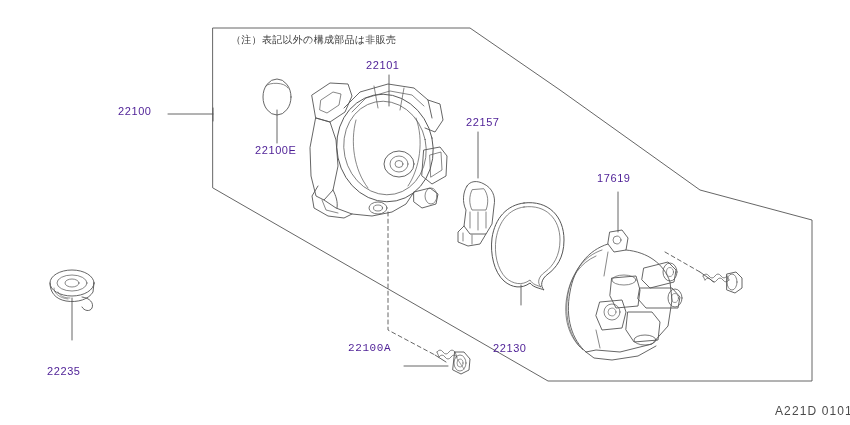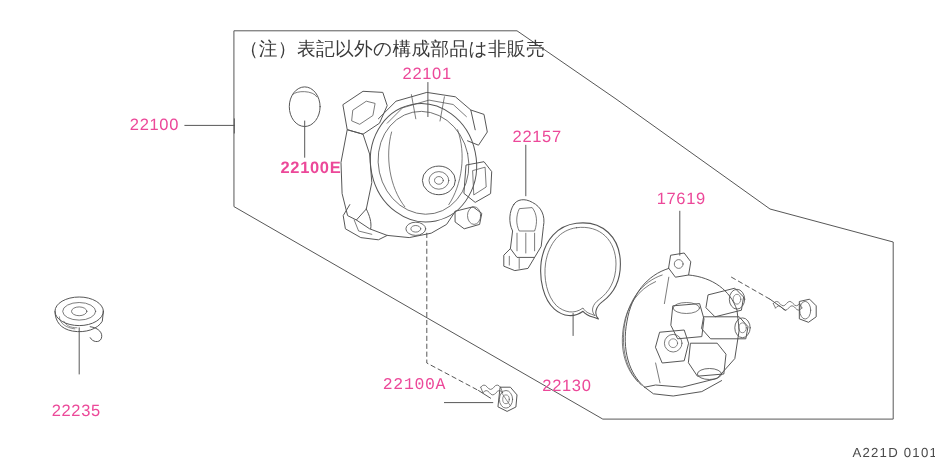--- a/index.html
+++ b/index.html
@@ -20,32 +20,33 @@
   #canvas {
     position: absolute;
     left: 0;
     top: 0;
     width: 850px;
     height: 425px;
   }
   .lbl {
     position: absolute;
     font-family: "Liberation Sans", sans-serif;
-    font-size: 15px;
+    font-size: 11px;
     letter-spacing: 0.6px;
-    color: #ec4899;
+    color: #4c1d95;
     white-space: nowrap;
   }
   .note {
     position: absolute;
     font-family: "DejaVu Sans", sans-serif;
-    font-size: 17px;
+    font-size: 10px;
     color: #3a3a3a;
     white-space: nowrap;
     letter-spacing: 0.3px;
+    margin-left: 13px;
   }
   .code {
     position: absolute;
     font-family: "Liberation Sans", sans-serif;
     font-size: 12px;
     letter-spacing: 1.1px;
     color: #4a4a4a;
     white-space: nowrap;
   }
 </style>
@@ -242,21 +243,21 @@
 
     </g>
   </svg>
 
   <div class="note" style="left:218px; top:33px;">（注）表記以外の構成部品は非販売</div>
 
   <div class="lbl" style="left:118px; top:105px;">22100</div>
 
   <div class="lbl" style="left:366px; top:59px;">22101</div>
 
-  <div class="lbl" style="left:255px; top:144px;font-weight:bold;">22100E</div>
+  <div class="lbl" style="left:255px; top:144px;">22100E</div>
 
   <div class="lbl" style="left:456px; top:116px;margin-left:10px;">22157</div>
 
   <div class="lbl" style="left:597px; top:172px;">17619</div>
 
   <div class="lbl" style="left:493px; top:306px;margin-top:36px;">22130</div>
 
   <div class="lbl" style="left:47px; top:341px;margin-top:24px;">22235</div>
 
   <div class="lbl" style="left:348px; top:342px;font-family:Liberation Mono, monospace;">22100A</div>

